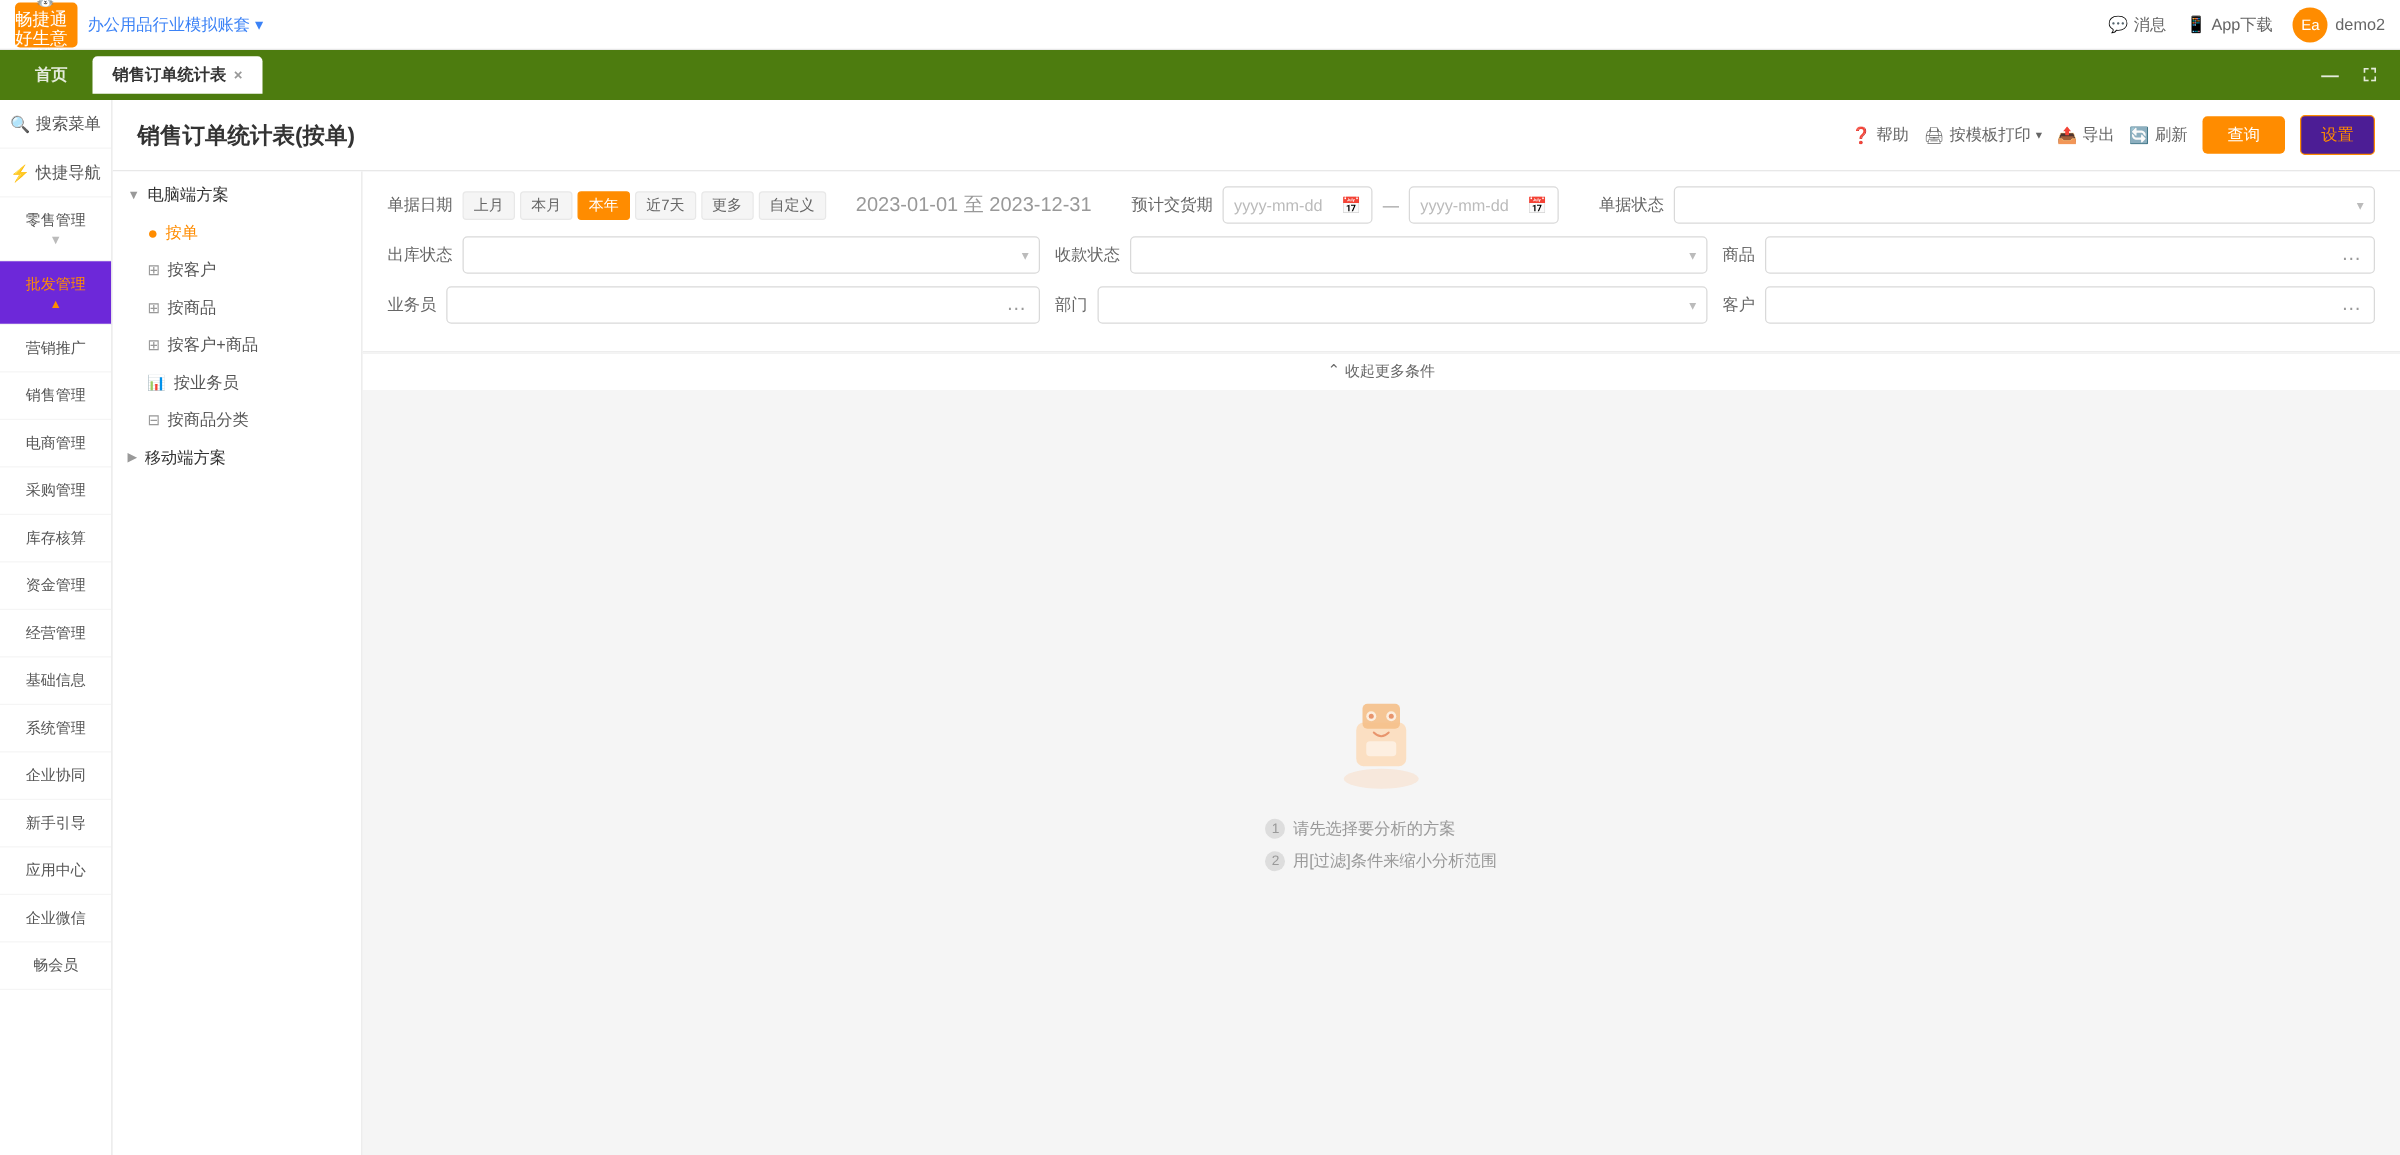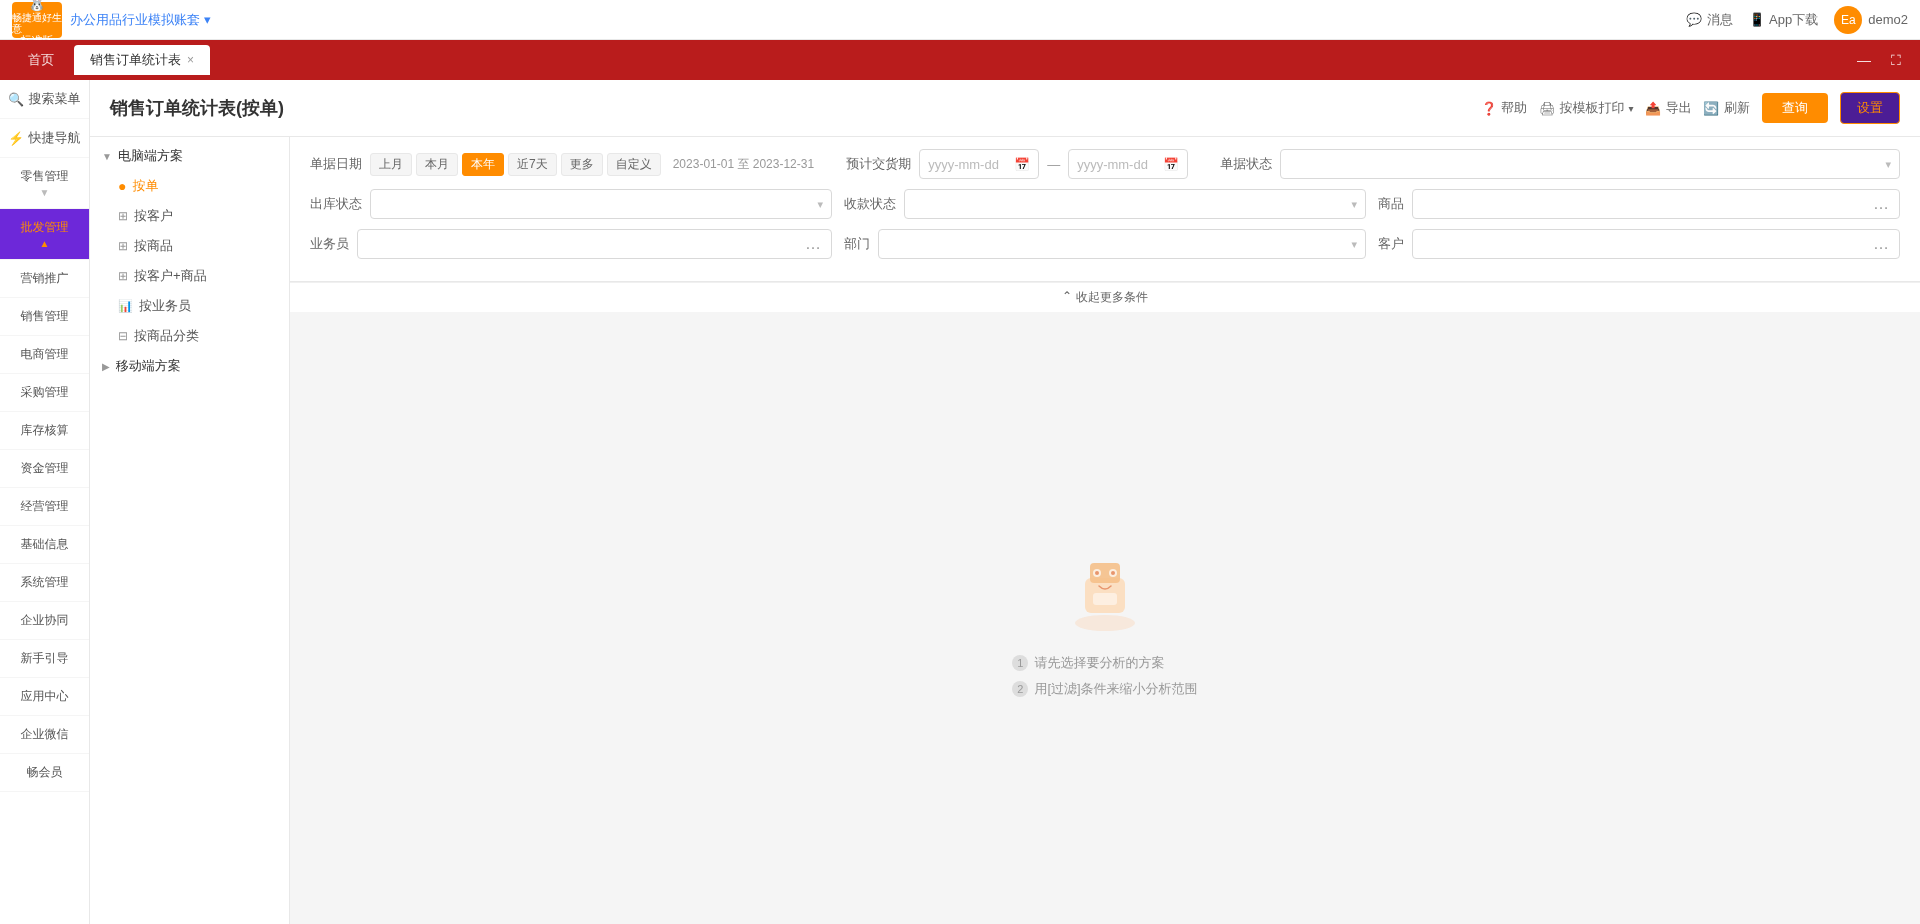--- a/index.html
+++ b/index.html
@@ -20,26 +20,27 @@
     .logo-box { width: 50px; height: 36px; background: #ff8c00; border-radius: 4px; display: flex; flex-direction: column; align-items: center; justify-content: center; color: #fff; font-size: 10px; line-height: 1.2; }
     .logo-icon { font-size: 16px; }
     .app-selector { display: flex; align-items: center; gap: 4px; color: #3b82f6; font-size: 13px; cursor: pointer; }
     .top-bar-right { display: flex; align-items: center; gap: 16px; color: #666; font-size: 13px; }
     .top-bar-right span { display: flex; align-items: center; gap: 4px; cursor: pointer; }
     .avatar { width: 28px; height: 28px; border-radius: 50%; background: #ff8c00; color: #fff; display: flex; align-items: center; justify-content: center; font-size: 12px; }
 
     
     .nav-tabs {
       height: 40px;
-      background: #b91c1c;
+      background: #4d7c0f;
       display: flex;
       align-items: center;
       padding: 0 12px;
       flex-shrink: 0;
       gap: 4px;
+      font-weight: bold;
     }
     .nav-tab {
       padding: 6px 16px;
       border-radius: 4px 4px 0 0;
       color: rgba(255,255,255,0.85);
       cursor: pointer;
       font-size: 13px;
       display: flex;
       align-items: center;
       gap: 6px;
@@ -258,21 +259,21 @@
 
     .chevron { font-size: 10px; color: #bbb; }
   </style>
 </head>
 <body>
 
 <div class="top-bar">
   <div class="top-bar-left">
     <div class="logo-box">
       <span class="logo-icon">🐰</span>
-      <span style="font-size:10px;line-height:1.1">畅捷通好生意</span>
+      <span style="font-size:14px;line-height:1.1">畅捷通好生意</span>
       <span style="font-size:11px;line-height:1.1">标准版</span>
     </div>
     <div class="app-selector">
       <span>办公用品行业模拟账套</span>
       <span>▾</span>
     </div>
   </div>
   <div class="top-bar-right">
     <span>
       <span>💬</span>
@@ -443,21 +444,21 @@
           <div class="top-filter-row">
             <span class="label">单据日期</span>
             <div class="date-btns">
               <button class="date-btn">上月</button>
               <button class="date-btn">本月</button>
               <button class="date-btn active">本年</button>
               <button class="date-btn">近7天</button>
               <button class="date-btn">更多</button>
               <button class="date-btn">自定义</button>
             </div>
-            <span style="color:#999;font-size:12px;margin-left:4px;">2023-01-01 至 2023-12-31</span>
+            <span style="color:#999;font-size:16px;margin-left:16px;">2023-01-01 至 2023-12-31</span>
 
             <span style="margin-left:24px;color:#666;font-size:13px;white-space:nowrap;">预计交货期</span>
             <div class="inline-date">
               <div style="position:relative;display:flex;align-items:center;border:1px solid #d9d9d9;border-radius:4px;padding:0 8px;height:30px;min-width:120px;background:#fff;">
                 <span style="color:#bbb;font-size:13px;">yyyy-mm-dd</span>
                 <span style="margin-left:auto;color:#bbb;">📅</span>
               </div>
               <span class="date-range-sep">—</span>
               <div style="position:relative;display:flex;align-items:center;border:1px solid #d9d9d9;border-radius:4px;padding:0 8px;height:30px;min-width:120px;background:#fff;">
                 <span style="color:#bbb;font-size:13px;">yyyy-mm-dd</span>

